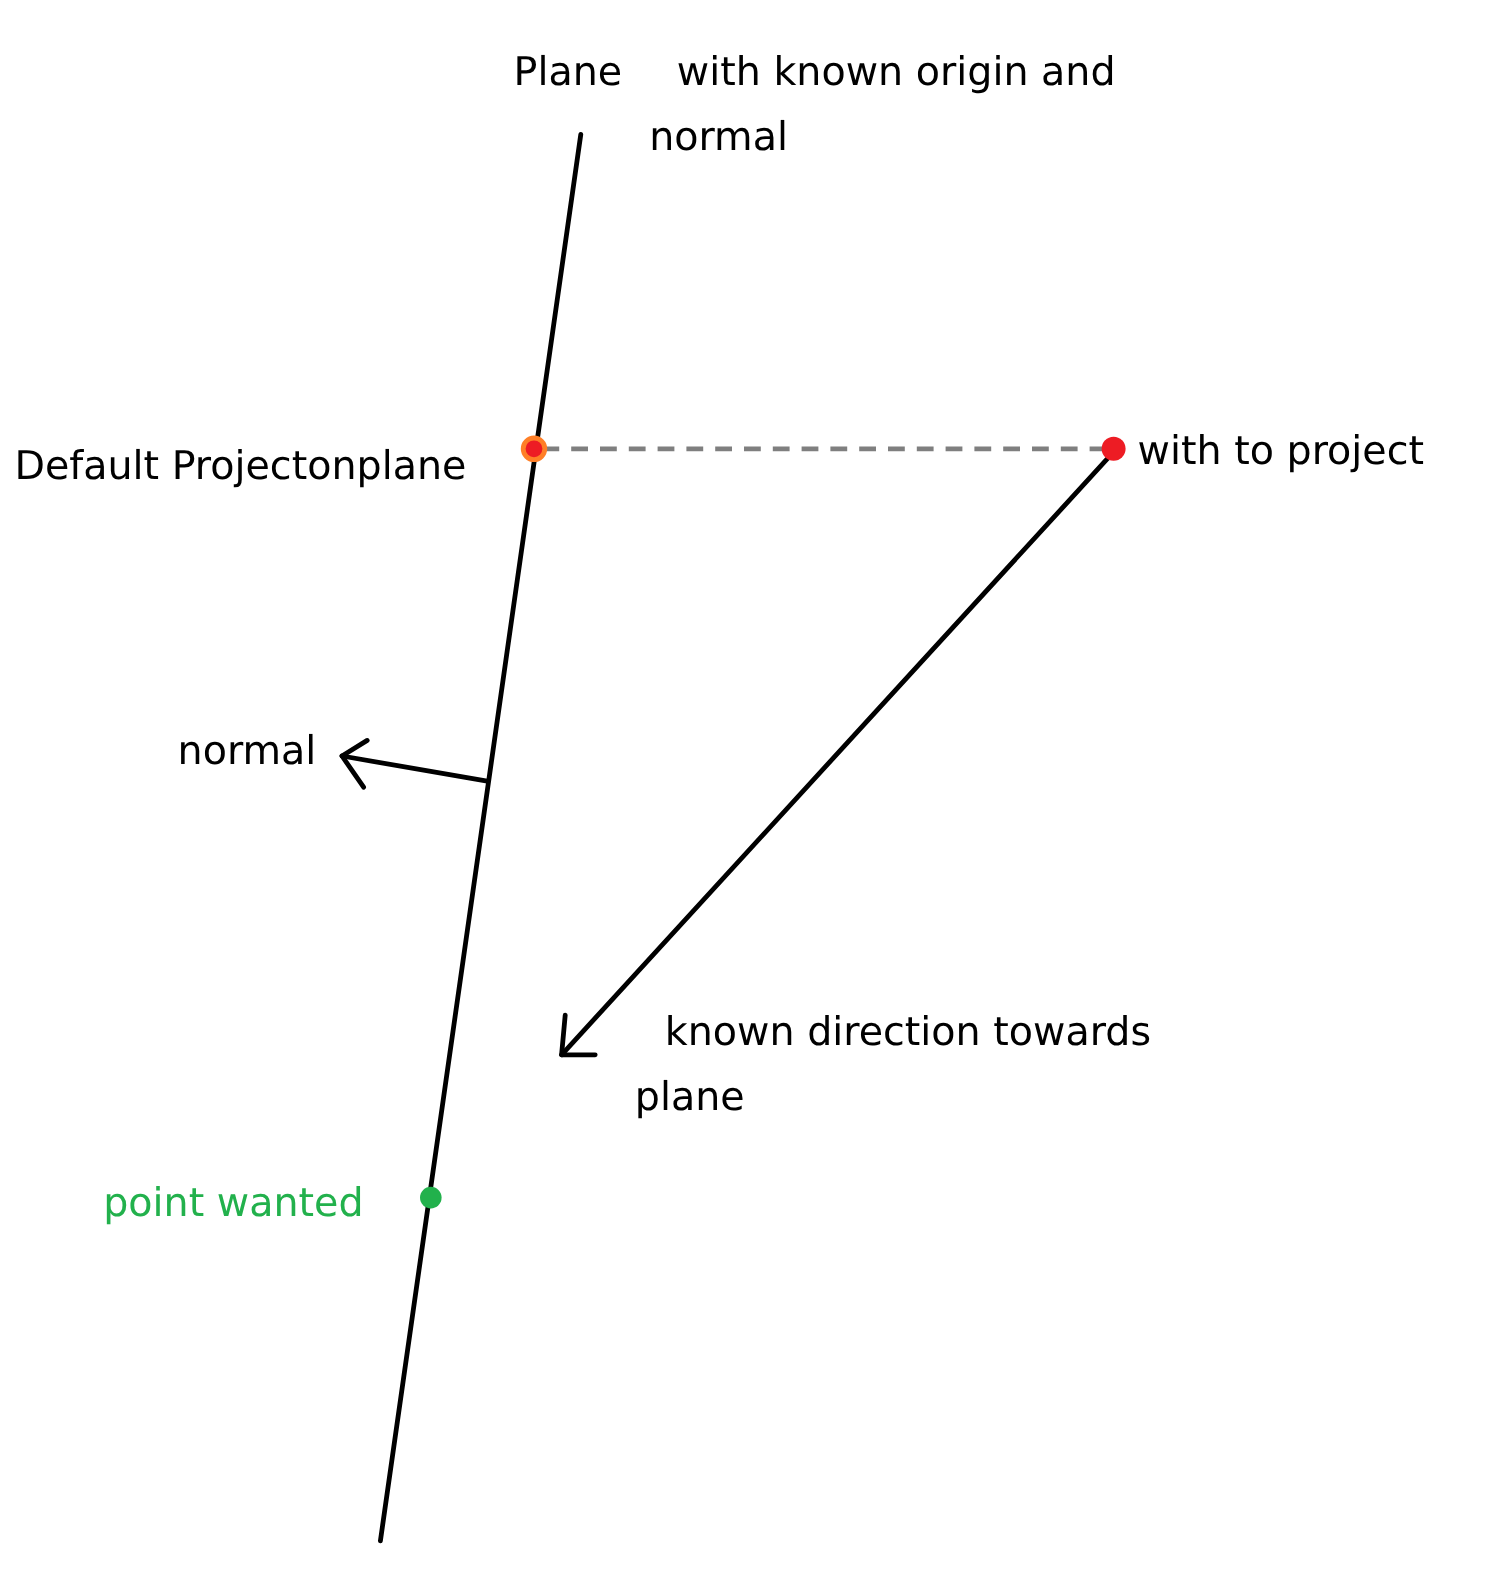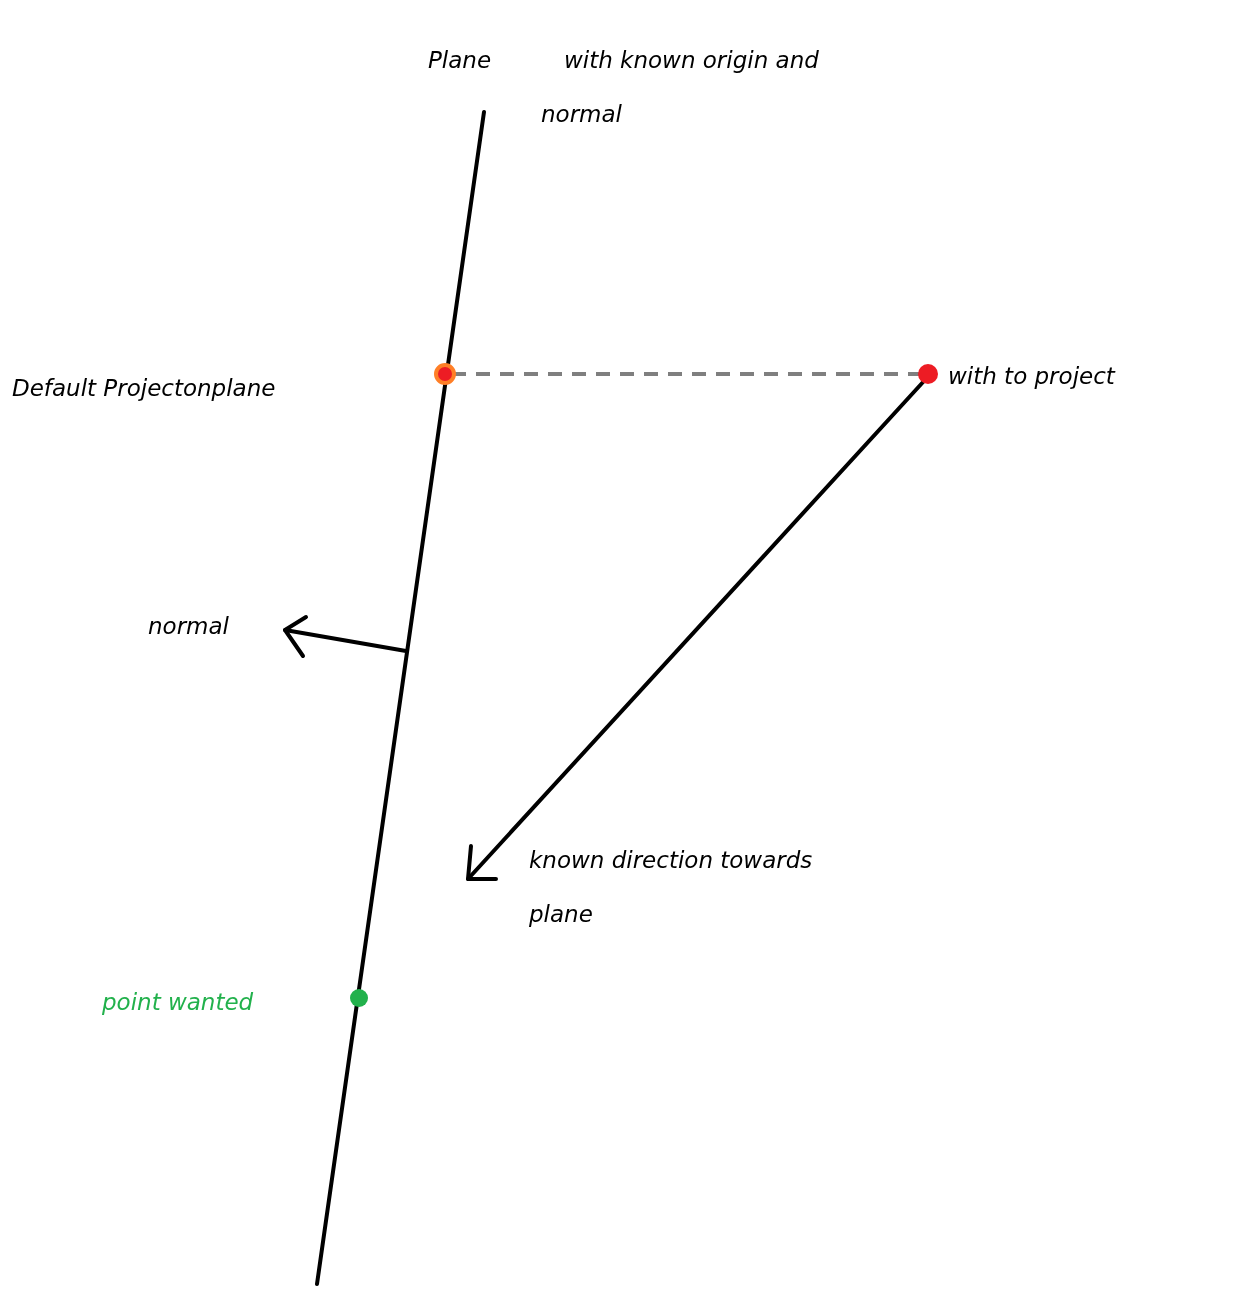--- a/index.html
+++ b/index.html
@@ -1,19 +1,19 @@
 <!DOCTYPE html>
 <html><head>
 <meta charset="utf-8">
 <style>
   html, body { margin: 0; padding: 0; background: #ffffff; }
   body { width: 1246px; height: 1313px; position: relative; overflow: hidden;
          font-family: "DejaVu Sans", "Liberation Sans", sans-serif; }
   svg.diagram { position: absolute; left: 0; top: 0; }
-  .lbl { position: absolute; font-size: 23px; color: #000; white-space: nowrap; line-height: 40px; font-style: italic; }
+  .lbl { position: absolute; font-size: 33px; color: #000; white-space: nowrap; line-height: 40px; }
 </style>
 </head>
 <body>
 
 <svg class="diagram" width="1246" height="1313" viewBox="0 0 1246 1313">
 
   <line x1="484" y1="112" x2="317" y2="1284" stroke="#000" stroke-width="4" stroke-linecap="round"></line>
 
   <line x1="452" y1="374" x2="920" y2="374" stroke="#7f7f7f" stroke-width="4" stroke-dasharray="14,10"></line>
 
@@ -36,16 +36,16 @@
 
 <div class="lbl" style="left:428px; top:40px;">Plane</div>
 <div class="lbl" style="left:564px; top:40px;">with known origin and</div>
 <div class="lbl" style="left:541px; top:94px;">normal</div>
 
 <div class="lbl" style="left:12px; top:368px;">Default Projectonplane</div>
 <div class="lbl" style="left:948px; top:356px;">with to project</div>
 
 <div class="lbl" style="left:148px; top:606px;">normal</div>
 
-<div class="lbl" style="left:529px; top:840px;">known direction towards</div>
+<div class="lbl" style="left:554px; top:840px;">known direction towards</div>
 <div class="lbl" style="left:529px; top:894px;">plane</div>
 
-<div class="lbl" style="left:102px; top:982px; color:#22b14c;">point wanted</div>
+<div class="lbl" style="left:86px; top:982px; color:#22b14c;">point wanted</div>
 
 </body></html>

